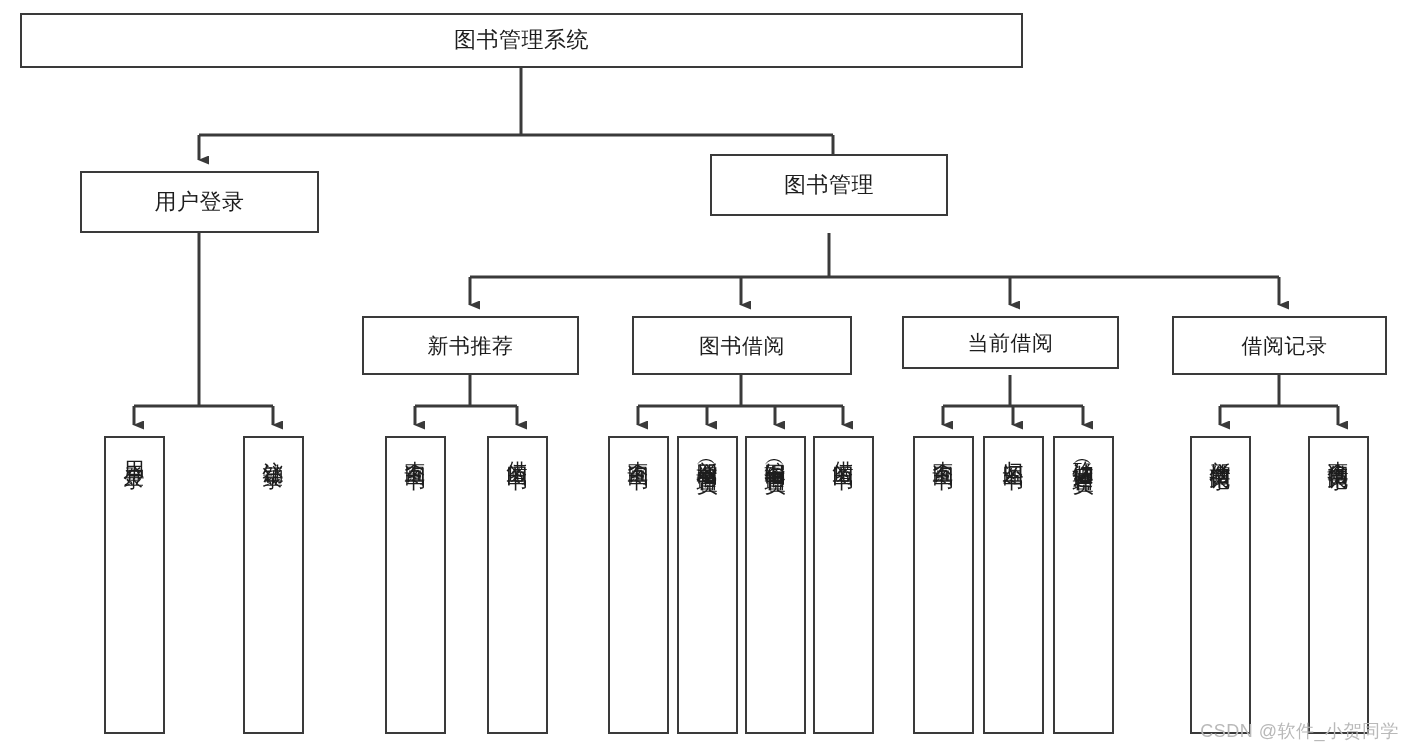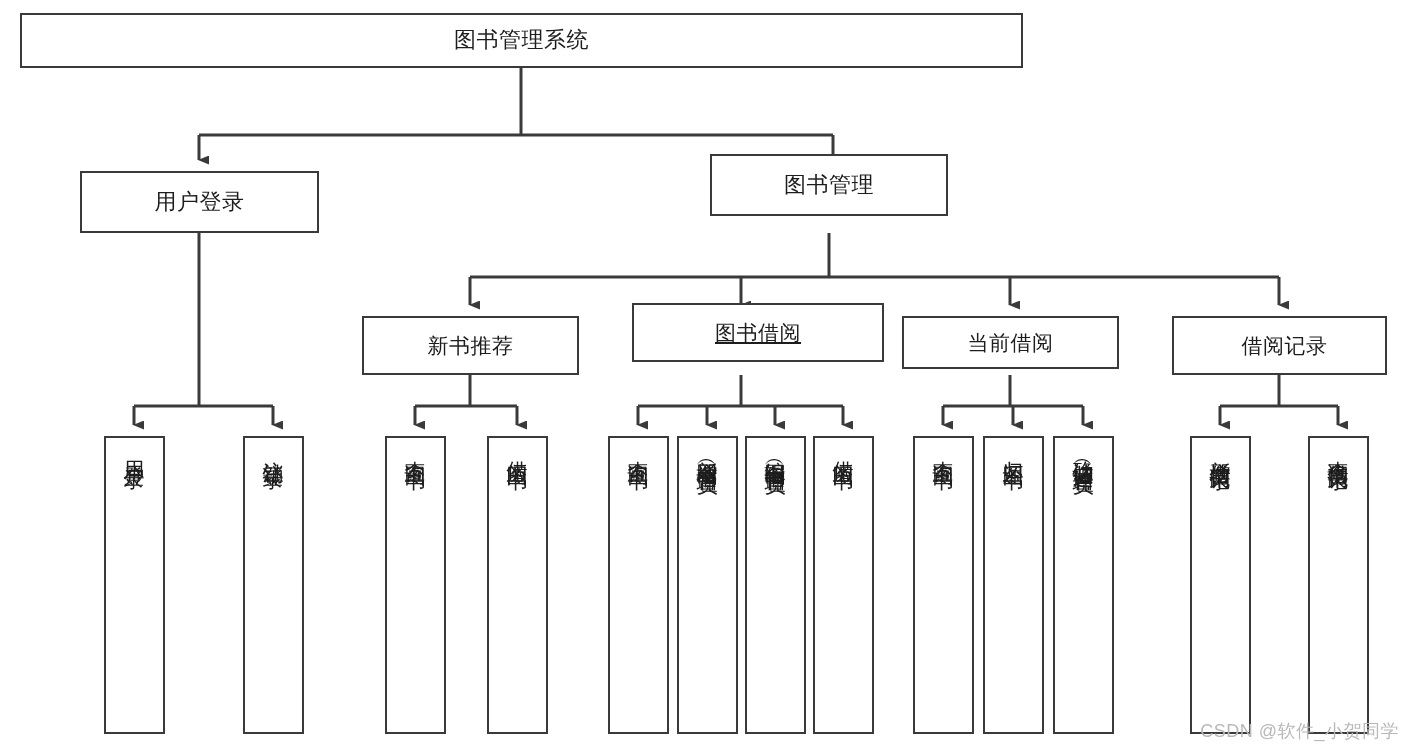--- a/index.html
+++ b/index.html
@@ -135,21 +135,21 @@
   <div class="node lvl1" style="left:80px; top:171px; width:239px; height:62px;">
     <span class="lbl">用户登录</span>
   </div>
   <div class="node lvl1" style="left:710px; top:154px; width:238px; height:62px;">
     <span class="lbl">图书管理</span>
   </div>
 
   <div class="node lvl2" style="left:362px; top:316px; width:217px; height:59px;">
     <span class="lbl">新书推荐</span>
   </div>
-  <div class="node lvl2" style="left:632px; top:303px; width:252px; height:59px;text-decoration:underline;">
+  <div class="node lvl2" style="left:632px; top:316px; width:220px; height:59px;">
     <span class="lbl">图书借阅</span>
   </div>
   <div class="node lvl2" style="left:902px; top:316px; width:217px; height:53px;">
     <span class="lbl">当前借阅</span>
   </div>
   <div class="node lvl2" style="left:1172px; top:316px; width:215px; height:59px;padding-left:10px;">
     <span class="lbl">借阅记录</span>
   </div>
 
   <div class="node leaf" style="left:104px; top:436px; width:61px; height:298px;">

